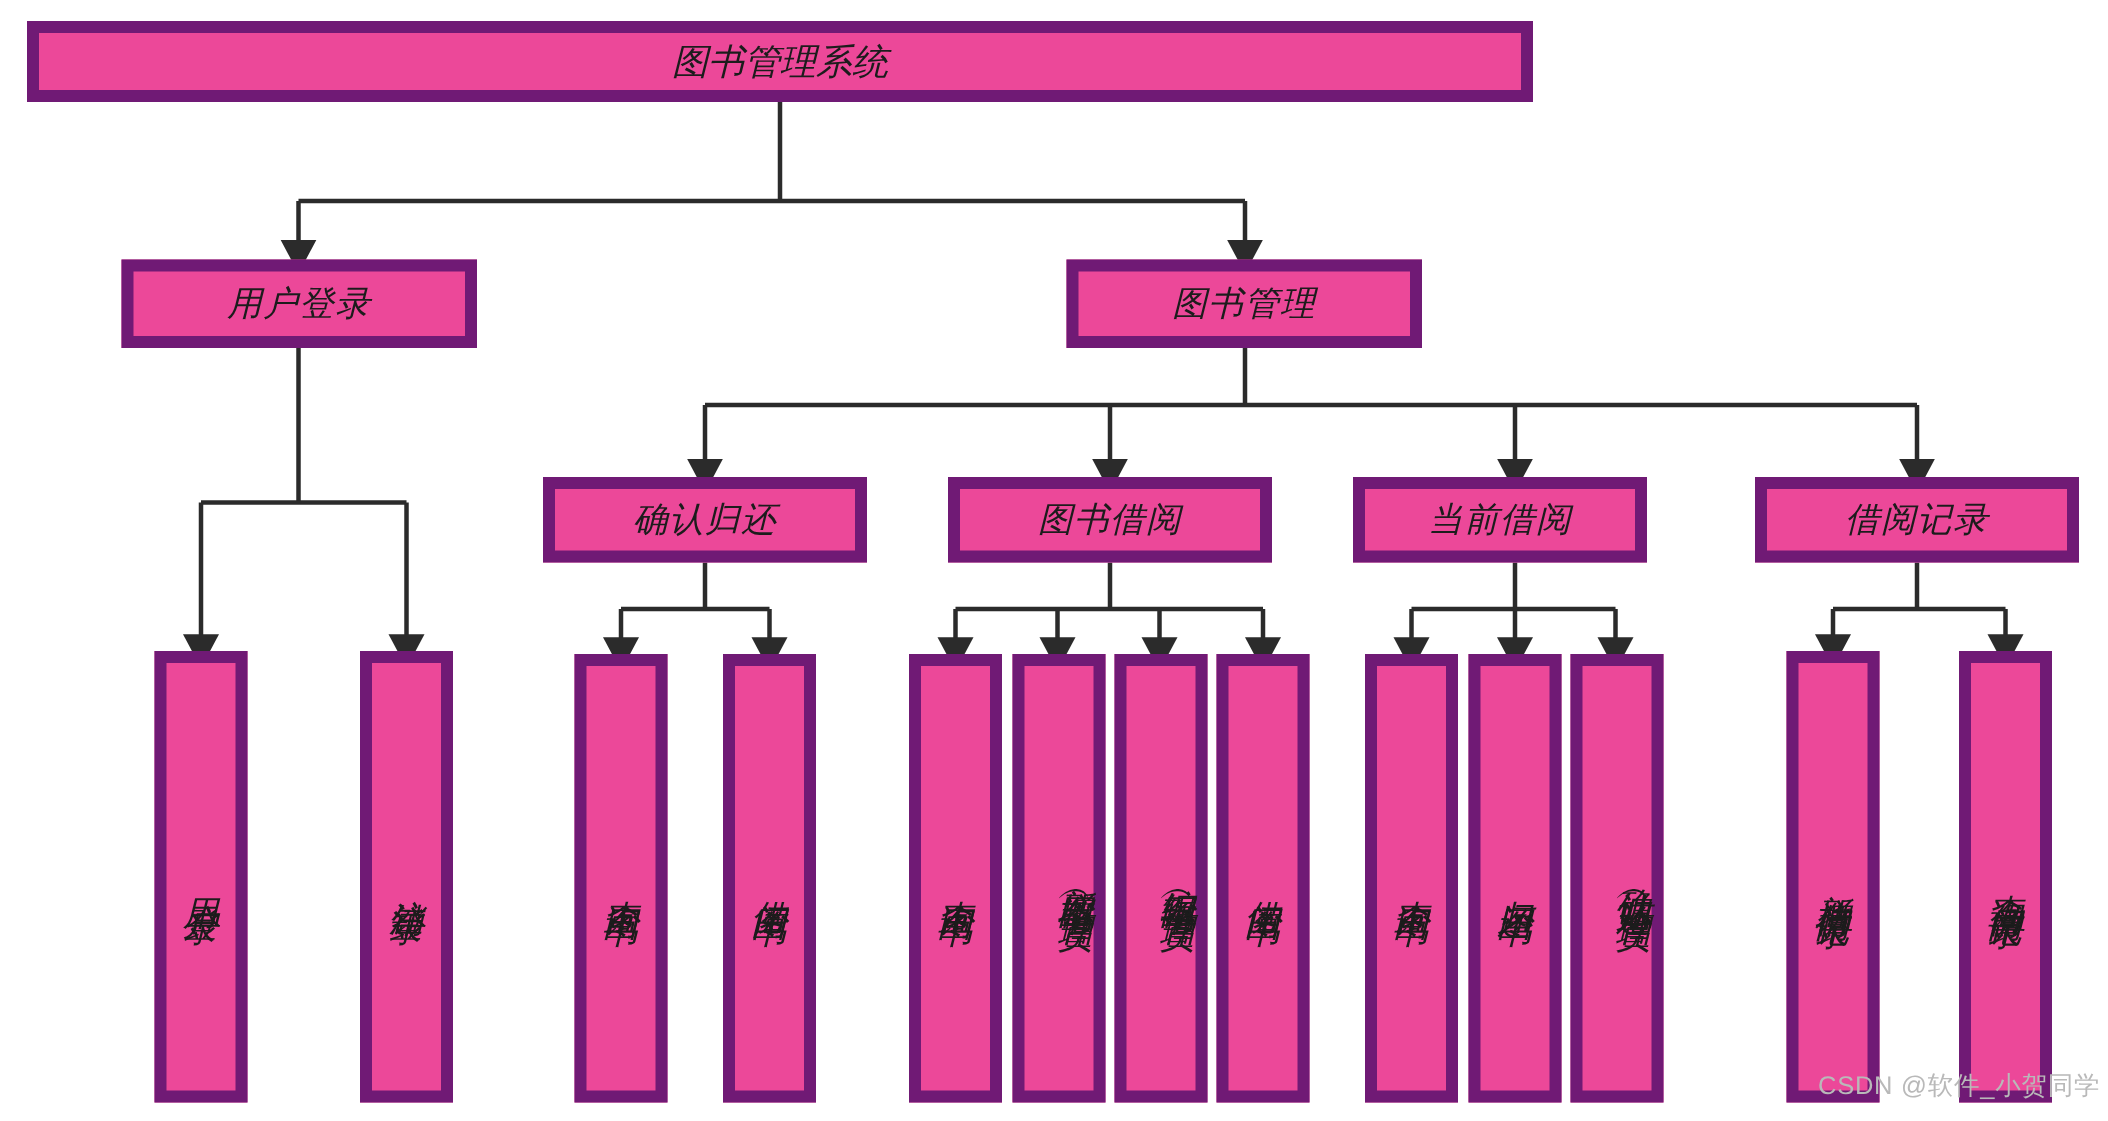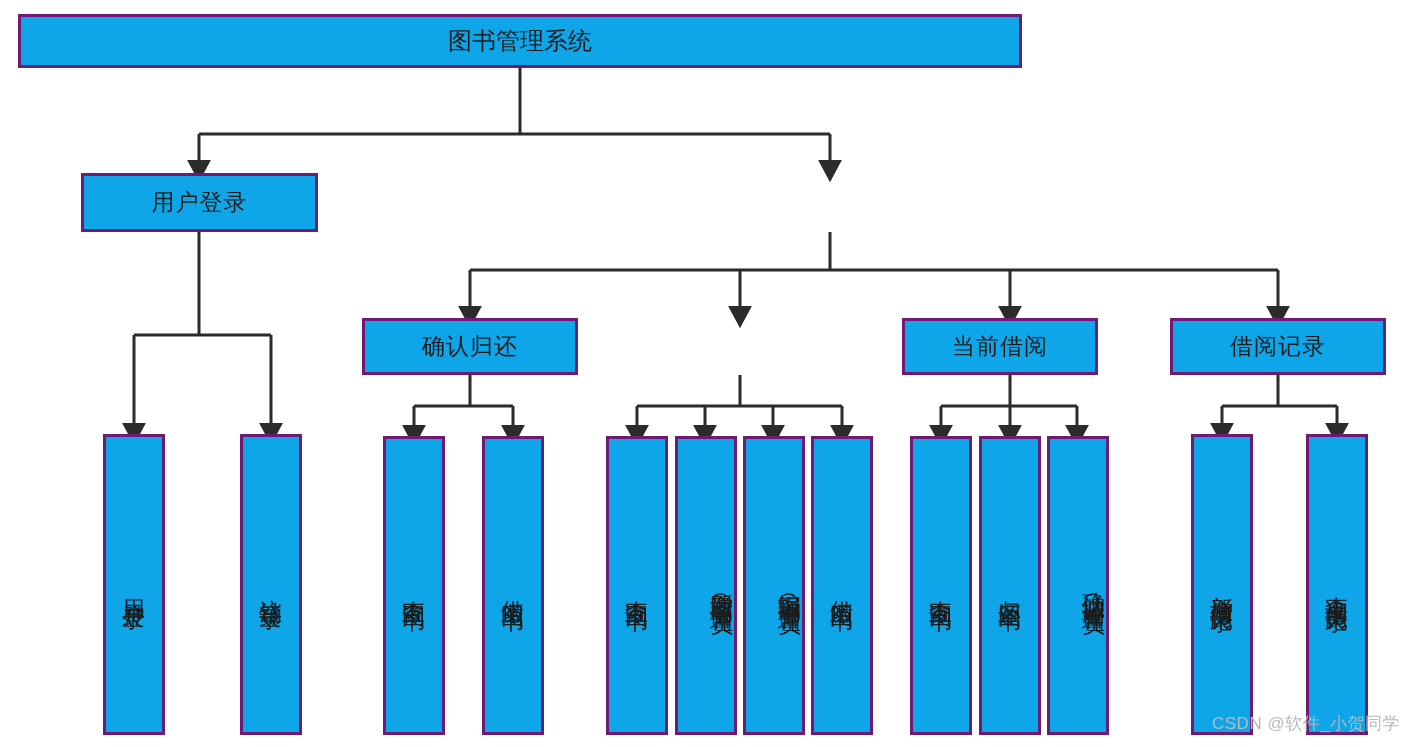--- a/index.html
+++ b/index.html
@@ -22,26 +22,27 @@
     position: absolute;
     left: 0;
     top: 0;
     width: 1405px;
     height: 747px;
     pointer-events: none;
   }
   .node {
     position: absolute;
     box-sizing: border-box;
-    background: #0ea5e9;
-    border: 3px solid #701a75;
+    background: #ec4899;
+    border: 8px solid #701a75;
     display: flex;
     align-items: center;
     justify-content: center;
     color: #1c1c1c;
+    font-style: italic;
   }
   .node.h {
     font-size: 23px;
     letter-spacing: 1px;
   }
   .node.root {
     font-size: 24px;
   }
   .node.v {
     writing-mode: vertical-rl;
@@ -118,22 +119,24 @@
       <path d="M1278,375 L1278,406"></path>
       <path d="M1222,406 L1337,406"></path>
       <path d="M1222,406 L1222,430" marker-end="url(#arrow)"></path>
       <path d="M1337,406 L1337,430" marker-end="url(#arrow)"></path>
     </g>
   </svg>
 
   <div class="node root" style="left:18px; top:14px; width:1004px; height:54px;">图书管理系统</div>
 
   <div class="node h" style="left:81px; top:173px; width:237px; height:59px;">用户登录</div>
+  <div class="node h" style="left:711px; top:173px; width:237px; height:59px;">图书管理</div>
 
   <div class="node h" style="left:362px; top:318px; width:216px; height:57px;">确认归还</div>
+  <div class="node h" style="left:632px; top:318px; width:216px; height:57px;">图书借阅</div>
   <div class="node h" style="left:902px; top:318px; width:196px; height:57px;">当前借阅</div>
   <div class="node h" style="left:1170px; top:318px; width:216px; height:57px;text-align:center;">借阅记录</div>
 
   <div class="node v mid" style="left:103px; top:434px; width:62px; height:301px;">用户登录</div>
   <div class="node v mid" style="left:240px; top:434px; width:62px; height:301px;">注销登录</div>
 
   <div class="node v mid" style="left:383px; top:436px; width:62px; height:299px;">查询图书</div>
   <div class="node v mid" style="left:482px; top:436px; width:62px; height:299px;">借阅图书</div>
 
   <div class="node v mid" style="left:606px; top:436px; width:62px; height:299px;">查询图书</div>

